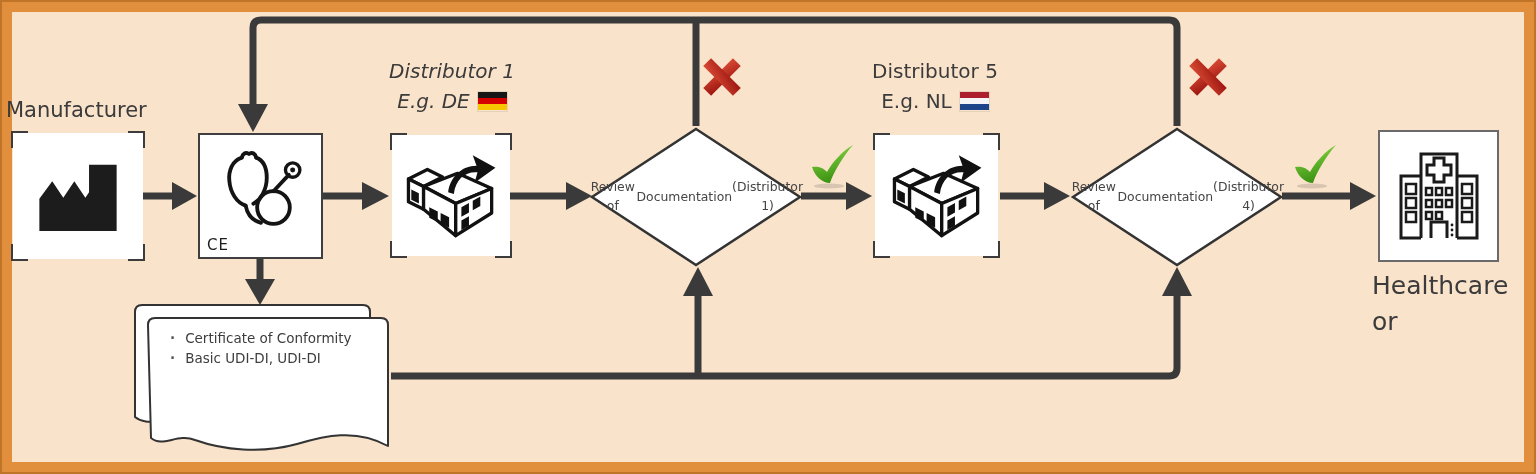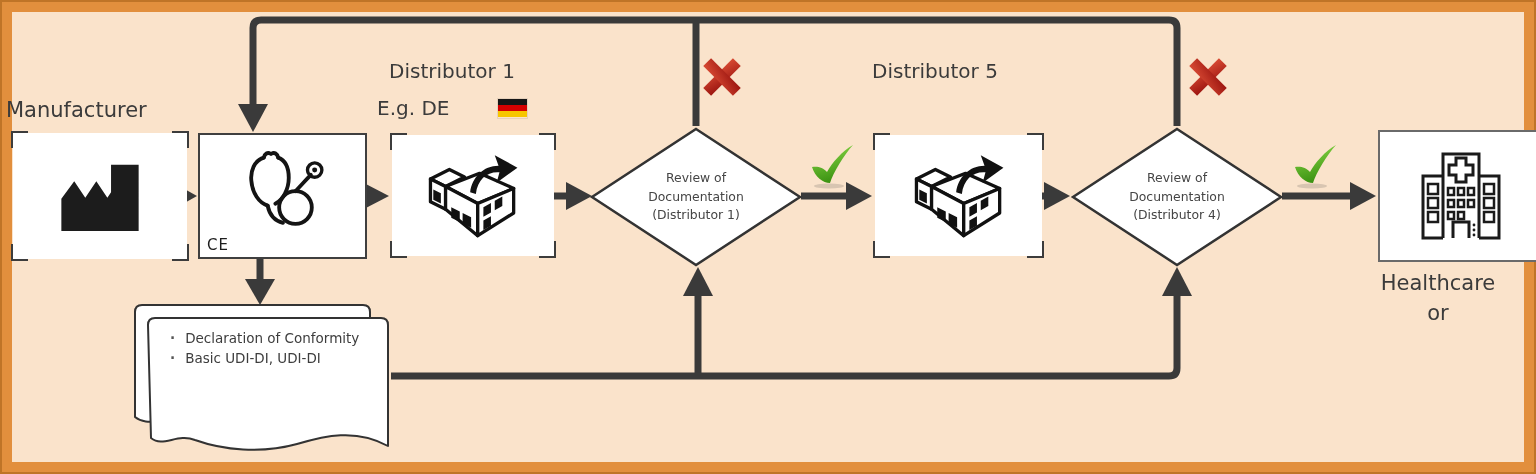--- a/index.html
+++ b/index.html
@@ -6,41 +6,41 @@
   .stage{
     position:relative;width:1536px;height:474px;overflow:hidden;
     background:#fae3cb;
     box-shadow: inset 0 0 0 2px #bf7427, inset 0 0 0 12px #e28f3d;
     font-family:"DejaVu Sans","Liberation Sans",sans-serif;
     color:#3b3b3b;
   }
   svg{display:block}
   .connectors{position:absolute;left:0;top:0;}
   .node-label{position:absolute;font-size:21px;color:#3b3b3b;}
-  .icon-box{position:absolute;background:#ffffff;padding-left:44px;}
+  .icon-box{position:absolute;background:#ffffff;}
   .bordered{border:2px solid #3f3f3f;}
   .hospital-border{border:2px solid #6a6a6a;}
   .cb{position:absolute;width:15px;height:15px;border:0 solid #3c3c3c;}
   .cb.tl{left:-2px;top:-2px;border-top-width:2.5px;border-left-width:2.5px;}
   .cb.tr{right:-2px;top:-2px;border-top-width:2.5px;border-right-width:2.5px;}
   .cb.bl{left:-2px;bottom:-2px;border-bottom-width:2.5px;border-left-width:2.5px;}
   .cb.br{right:-2px;bottom:-2px;border-bottom-width:2.5px;border-right-width:2.5px;}
   .glyph{position:absolute;left:50%;top:50%;transform:translate(-50%,-50%);}
   .ce-mark{position:absolute;left:7px;bottom:3px;font-size:15px;letter-spacing:1px;color:#1d1d1d;}
   .dist-label{position:absolute;text-align:center;font-size:20px;line-height:1.3;}
-  .subtitle-row{display:flex;align-items:center;justify-content:space-between;gap:8px;margin-top:11px;}
+  .subtitle-row{display:flex;align-items:center;justify-content:center;gap:8px;margin-top:4px;}
   .flag{width:29px;height:19px;display:flex;flex-direction:column;box-shadow:0 0 0 1px rgba(0,0,0,0.08);}
   .flag div{flex:1;}
   .flag.de .s1{background:#161616}.flag.de .s2{background:#d50000}.flag.de .s3{background:#f7c600}
   .flag.nl .s1{background:#ad1f2c}.flag.nl .s2{background:#f5f5f5}.flag.nl .s3{background:#1e448a}
   .decision-text{
-    position:absolute;display:flex;flex-direction:column;align-items:center;justify-content:center;
+    position:absolute;display:flex;flex-direction:row;align-items:center;justify-content:center;
     font-size:12.4px;line-height:1.5;color:#454545;text-align:center;
   }
-  .hc-label{position:absolute;text-align:center;font-size:21px;line-height:1.45;}
+  .hc-label{position:absolute;font-size:25px;line-height:1.45;}
   .doc-list{position:absolute;left:170px;top:329px;margin:0;padding:0;list-style:none;
     font-size:13.5px;line-height:19.5px;color:#3d3d3d;}
   .doc-list li::before{content:"·";margin-right:10px;color:#555;font-weight:bold;}
   .marker{position:absolute;}
 </style>
 </head>
 <body>
 
 <div class="stage">
 
@@ -93,21 +93,21 @@
         <path d="M34,60 C36,70 42,76 50,78"></path>
         <circle cx="63" cy="62" r="17"></circle>
         <path d="M63,45 C68,40 74,33 79,28"></path>
         <circle cx="83" cy="23" r="7.5" stroke-width="3.5"></circle>
       </g>
       <circle cx="83" cy="23" r="2.6" fill="#141414"></circle>
     </svg>
     <div class="ce-mark">CE</div>
   </div>
 
-  <div class="dist-label" style="left:377px;top:58px;width:150px;">
+  <div class="dist-label" style="left:377px;top:58px;width:150px;font-style:italic;">
     <div>Distributor 1</div>
     <div class="subtitle-row">
       <span>E.g. DE</span>
       <span class="flag de">
           <div class="s1"></div>
           <div class="s2"></div>
           <div class="s3"></div>
         </span>
     </div>
   </div>
@@ -141,20 +141,28 @@
     <polygon points="107,3 211,71 107,139 3,71" fill="#ffffff" stroke="#333" stroke-width="2.5"></polygon>
   </svg>
   <div class="decision-text" style="left:589px;top:126px;width:214px;height:142px;">
     <div>Review of</div>
     <div>Documentation</div>
     <div>(Distributor 1)</div>
   </div>
 
   <div class="dist-label" style="left:860px;top:58px;width:150px;">
     <div>Distributor 5</div>
+    <div class="subtitle-row">
+      <span>E.g. NL</span>
+      <span class="flag nl">
+          <div class="s1"></div>
+          <div class="s2"></div>
+          <div class="s3"></div>
+        </span>
+    </div>
   </div>
 
   <div class="icon-box" style="left:875px;top:135px;width:123px;height:121px;">
     <i class="cb tl"></i>
       <i class="cb tr"></i>
       <i class="cb bl"></i>
       <i class="cb br"></i>
     <svg class="glyph" width="104" height="96" viewBox="0 0 110 100">
       <g stroke="#111" stroke-width="3.5" fill="#fff" stroke-linejoin="round">
         <path d="M10,32 L30,22 L46,30 L26,40 Z"></path>
@@ -220,21 +228,21 @@
     <div>Healthcare or</div>
   </div>
 
   <svg style="position:absolute;left:133px;top:302px;" width="264" height="154" viewBox="0 0 264 154">
     <g stroke="#333" stroke-width="2" fill="#ffffff" stroke-linejoin="round">
       <path d="M9,3 H230 Q237,3 237,10 V118 C205,100 175,108 148,116 C112,126 76,130 48,121 C30,115 14,125 2,115 L2,10 Q2,3 9,3 Z"></path>
       <path d="M22,16 H248 Q255,16 255,23 V144 C223,126 191,134 164,142 C128,152 90,148 62,138 C44,131 30,146 18,136 L15,23 Q15,16 22,16 Z"></path>
     </g>
   </svg>
   <ul class="doc-list">
-    <li>Declaration of Conformity</li>
+    <li>Certificate of Conformity</li>
     <li>Basic UDI-DI, UDI-DI</li>
   </ul>
 
   <svg class="marker" style="left:702px;top:57px;" width="40" height="40" viewBox="0 0 40 40">
     <defs>
       <linearGradient id="xg1" x1="0" y1="0" x2="1" y2="1">
         <stop offset="0" stop-color="#d84a33"></stop>
           <stop offset="1" stop-color="#9c1510"></stop>
       </linearGradient>
     </defs>

